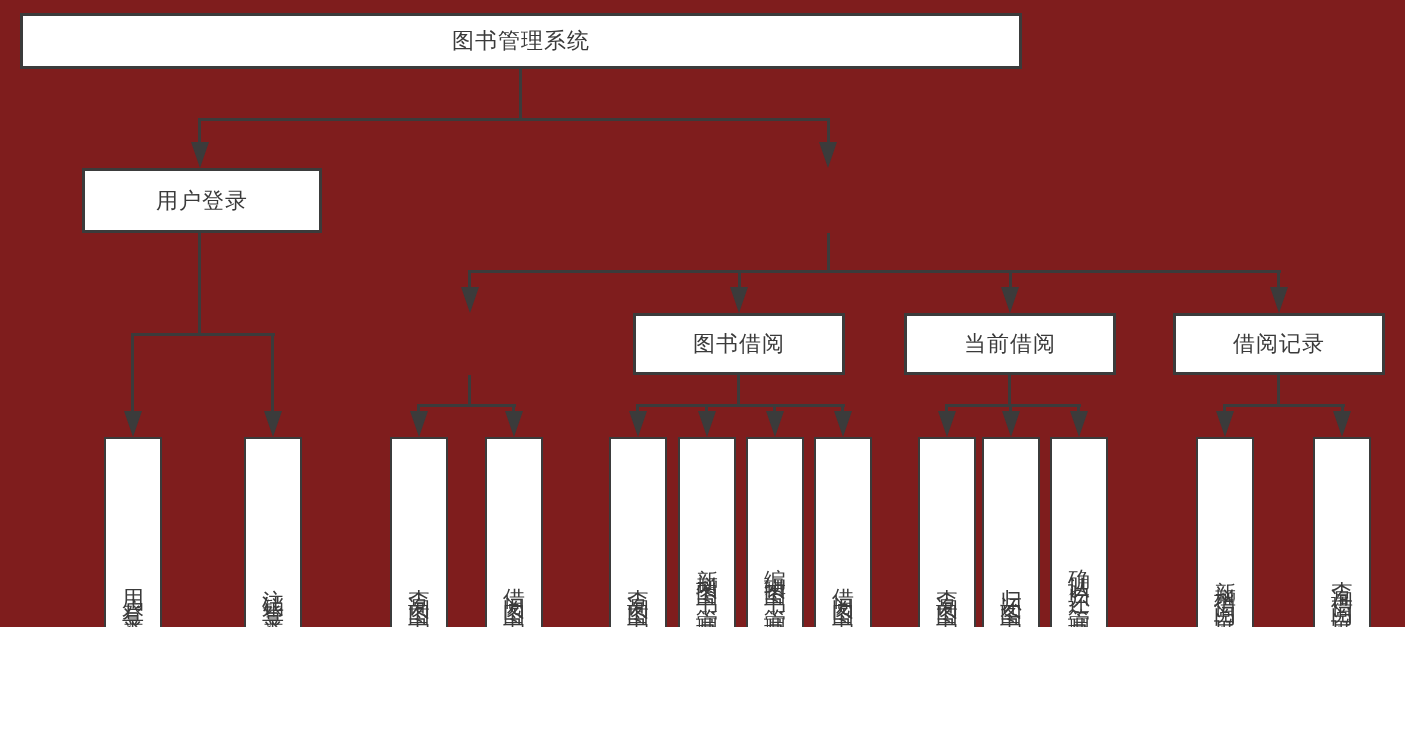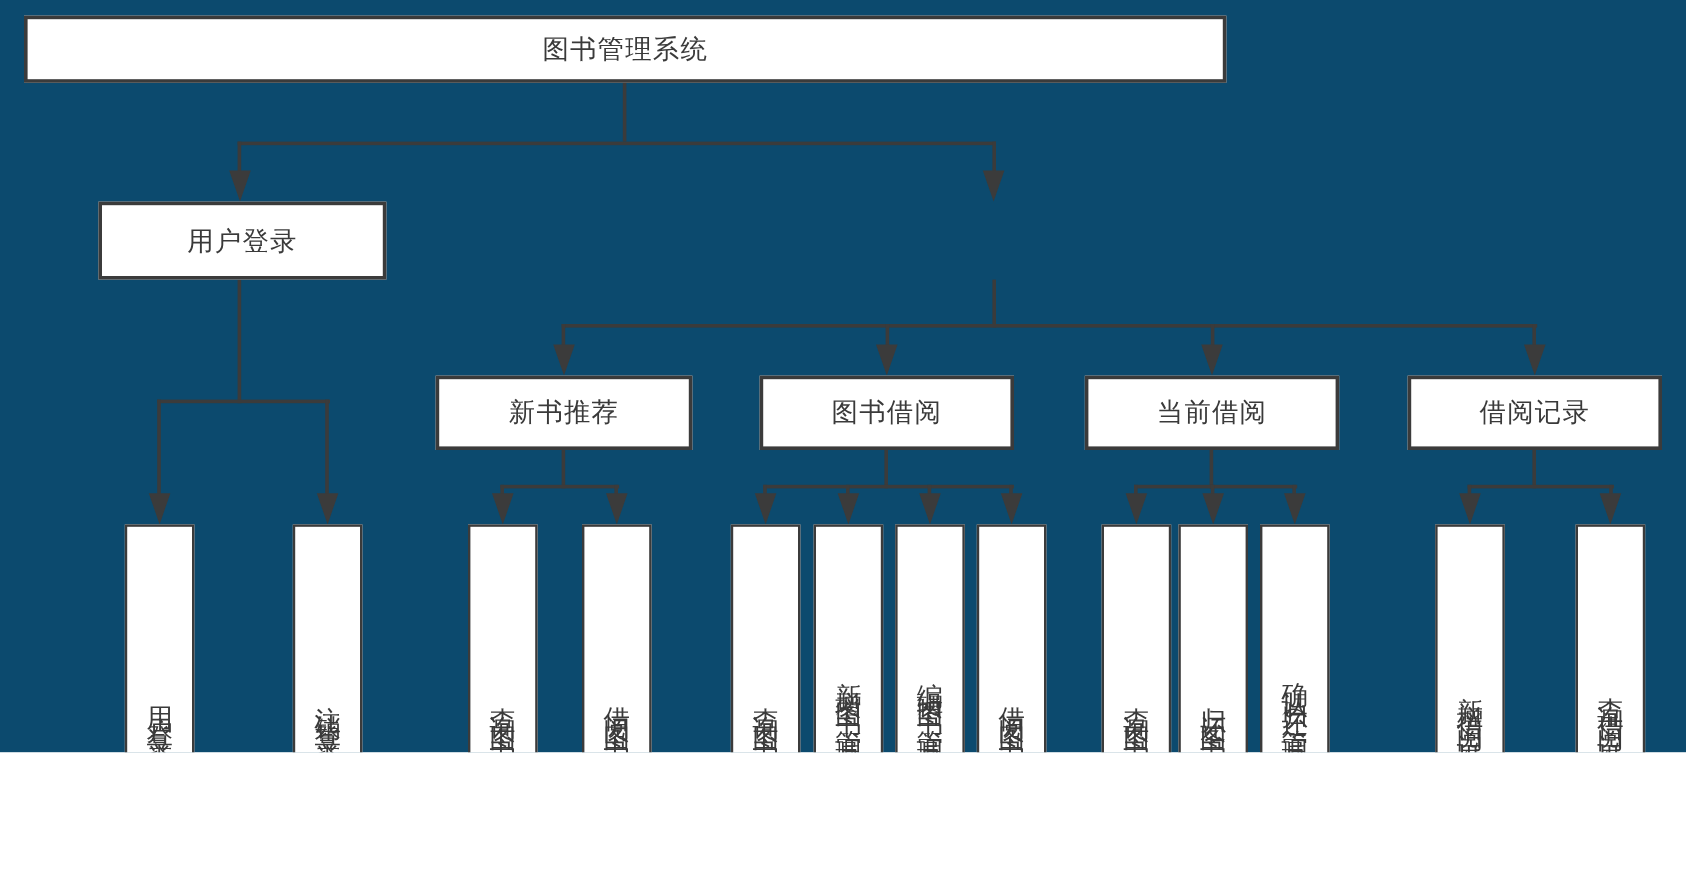--- a/index.html
+++ b/index.html
@@ -1,19 +1,19 @@
 <!DOCTYPE html>
 <html><head>
 <meta charset="utf-8">
 <style>
   html,body{margin:0;padding:0;background:#ffffff;}
   .canvas{
     position:relative;
     width:1405px;height:627px;
-    background:#0c4a6e;
+    background:#7f1d1d;
     font-family:"Liberation Sans","DejaVu Sans",sans-serif;
     color:#333333;
     overflow:hidden;
   }
   .box{
     position:absolute;
     box-sizing:border-box;
     background:#ffffff;
     border:3px solid #3b3b3b;
     display:flex;align-items:center;justify-content:center;
@@ -119,23 +119,20 @@
   <div class="arrow" style="left:1333px;top:411px"></div>
 
   <div class="box" style="left:20px;top:13px;width:1002px;height:56px">
     <span>图书管理系统</span>
   </div>
 
   <div class="box" style="left:82px;top:168px;width:240px;height:65px">
     <span>用户登录</span>
   </div>
 
-  <div class="box" style="left:363px;top:313px;width:214px;height:62px">
-    <span>新书推荐</span>
-  </div>
   <div class="box" style="left:633px;top:313px;width:212px;height:62px">
     <span>图书借阅</span>
   </div>
   <div class="box" style="left:904px;top:313px;width:212px;height:62px">
     <span>当前借阅</span>
   </div>
   <div class="box" style="left:1173px;top:313px;width:212px;height:62px">
     <span>借阅记录</span>
   </div>
 

